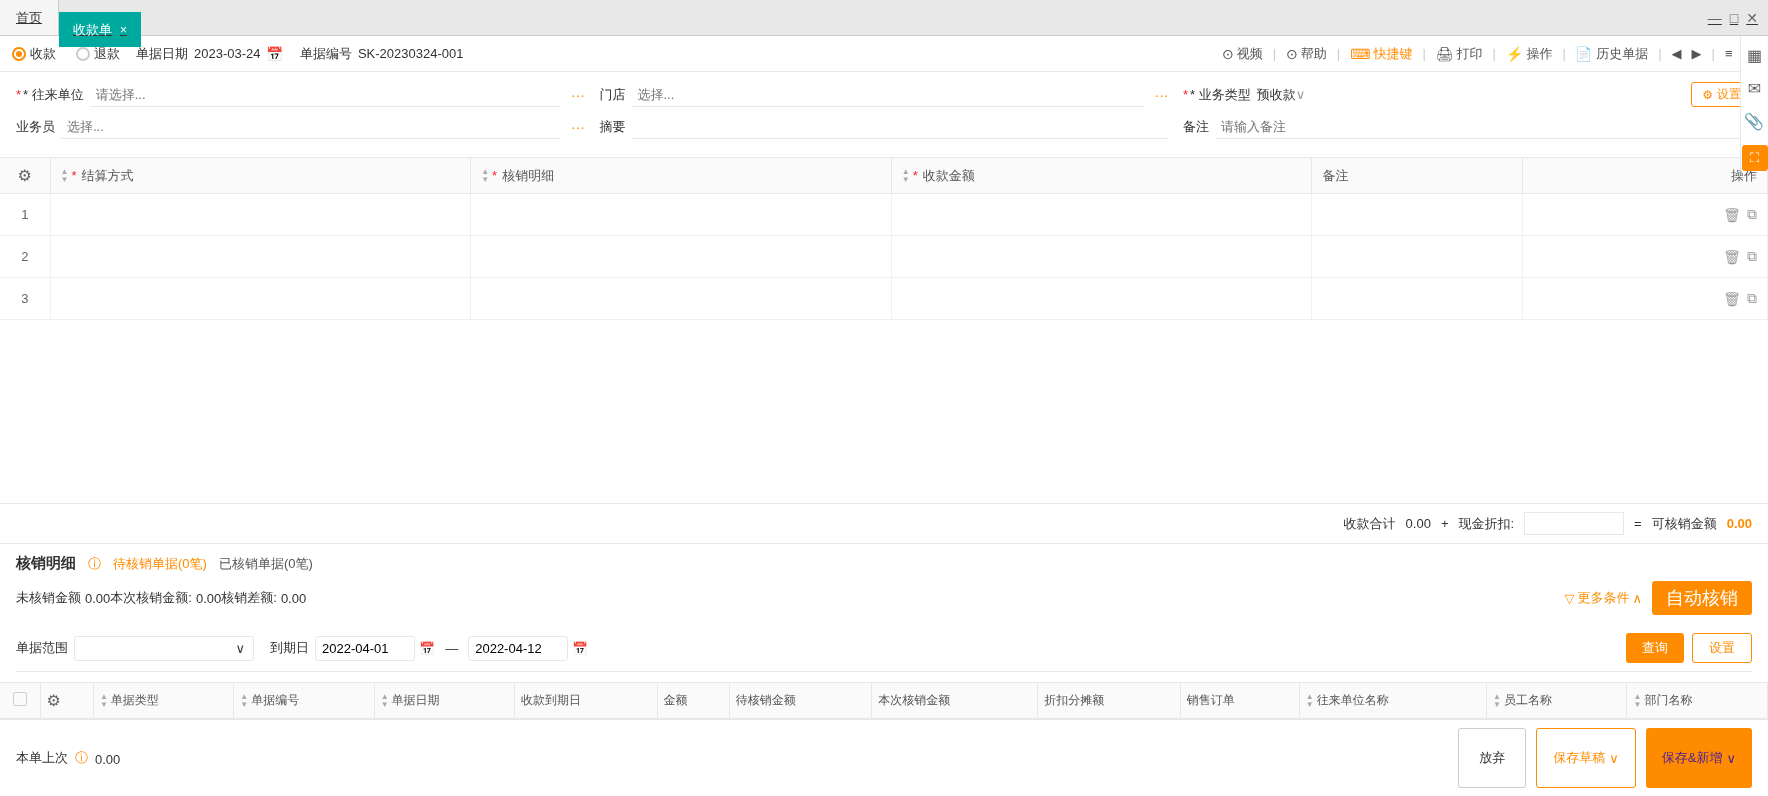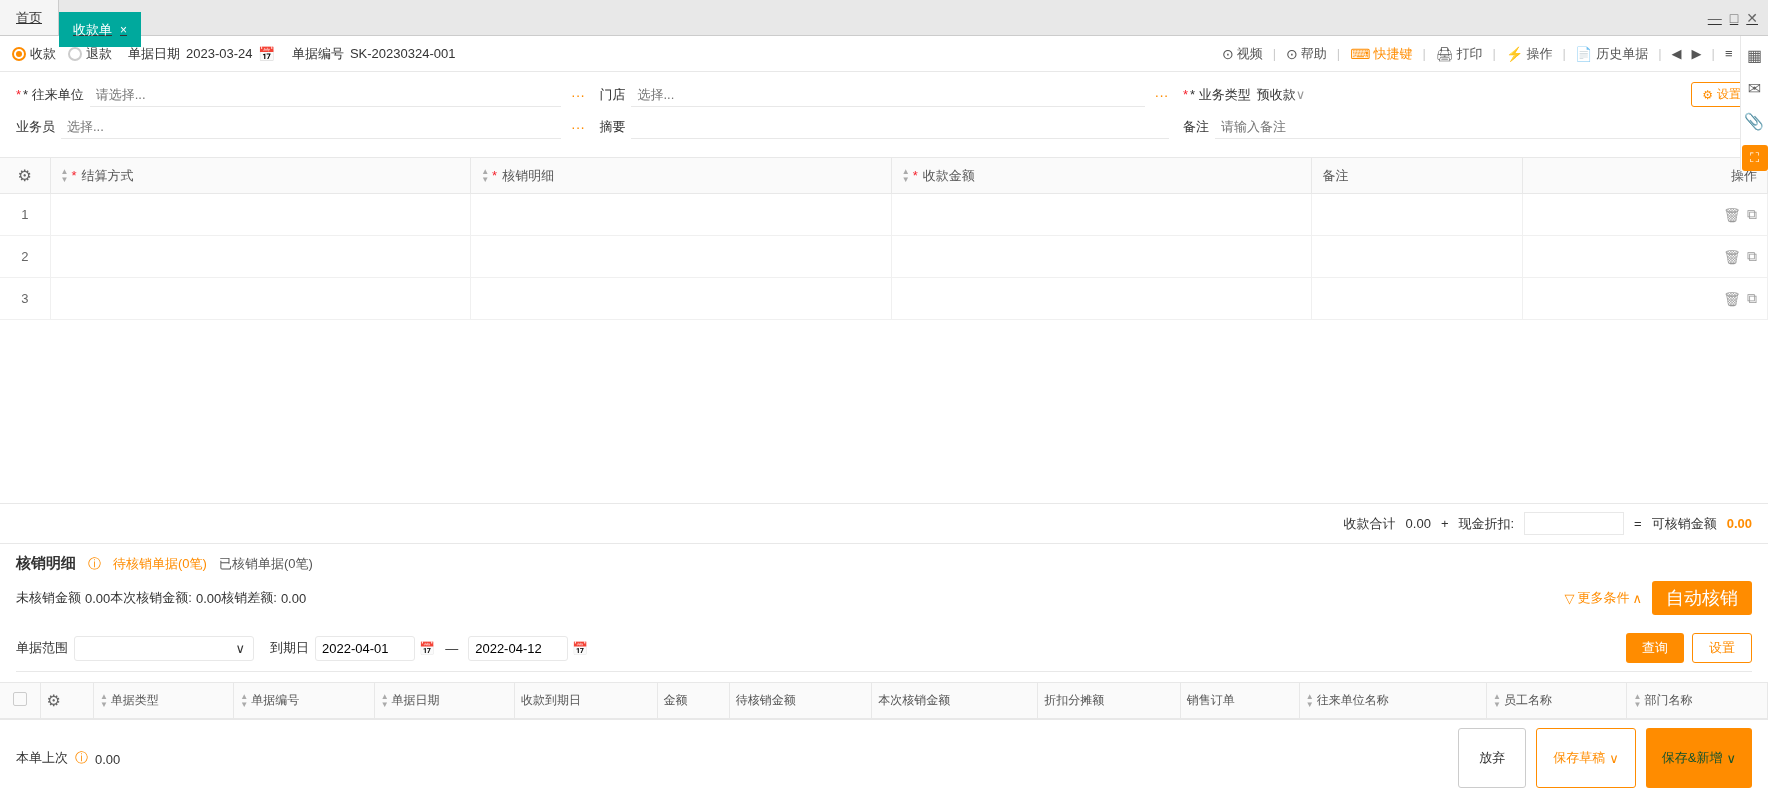--- a/index.html
+++ b/index.html
@@ -55,21 +55,21 @@
     }
 
     
     .toolbar {
       display: flex; align-items: center;
       padding: 8px 12px;
       border-bottom: 1px solid #e8e8e8;
       gap: 16px;
       flex-shrink: 0;
     }
-    .radio-group { display: flex; align-items: flex-end; gap: 12px; }
+    .radio-group { display: flex; align-items: flex-end; gap: 20px; }
     .radio-item { display: flex; align-items: center; gap: 4px; cursor: pointer; }
     .radio-circle {
       width: 14px; height: 14px; border-radius: 50%;
       border: 2px solid #ccc;
       display: flex; align-items: center; justify-content: center;
     }
     .radio-circle.active { border-color: #ff8c00; }
     .radio-circle.active::after {
       content: '';
       width: 6px; height: 6px;
@@ -306,21 +306,21 @@
       color: #ff8c00;
       border: 1px solid #ff8c00;
       padding: 6px 16px;
       border-radius: 3px;
       cursor: pointer;
       font-size: 13px;
       display: flex; align-items: center; gap: 4px;
     }
     .save-new-btn {
       background: #ff8c00;
-      color: #14532d;
+      color: #4c1d95;
       border: none;
       padding: 21px 16px;
       border-radius: 3px;
       cursor: pointer;
       font-size: 13px;
       display: flex; align-items: center; gap: 4px;
     }
 
     
     .right-sidebar {

